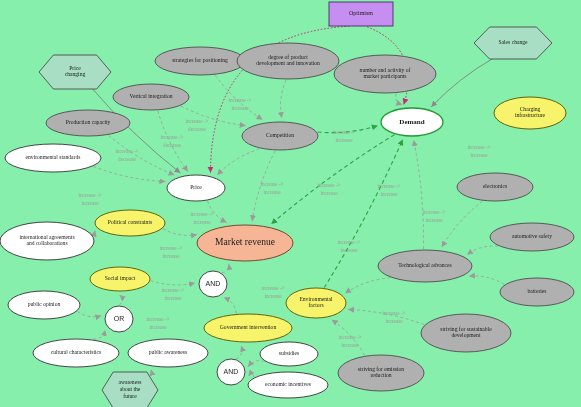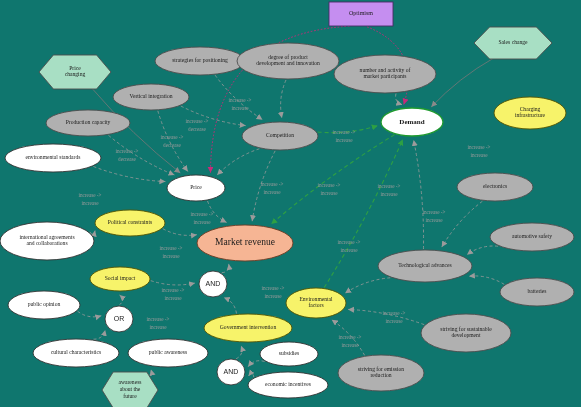--- a/index.html
+++ b/index.html
@@ -1,17 +1,17 @@
 <!DOCTYPE html>
 <html><head>
 <meta charset="utf-8">
 <style>
   html,body{margin:0;padding:0;background:#ffffff;}
   body{width:581px;height:407px;overflow:hidden;font-family:"Liberation Serif",serif;}
-  #canvas{position:relative;width:581px;height:407px;background:#0f766e;}
+  #canvas{position:relative;width:581px;height:407px;background:#86efac;}
   svg{position:absolute;left:0;top:0;width:581px;height:407px;}
   .node-label{font-family:"Liberation Serif",serif;text-anchor:middle;dominant-baseline:middle;fill:#1c1c1c;}
   .edge-label{font-family:"Liberation Serif",serif;text-anchor:middle;dominant-baseline:middle;fill:#9b9b9b;font-size:5.2px;}
   .gate-label{font-family:"Liberation Sans",sans-serif;text-anchor:middle;dominant-baseline:middle;fill:#222;font-size:7px;}
 </style>
 </head>
 <body>
 
 <div id="canvas">
   <svg id="diagram-svg" viewBox="0 0 581 407" xmlns="http://www.w3.org/2000/svg">

